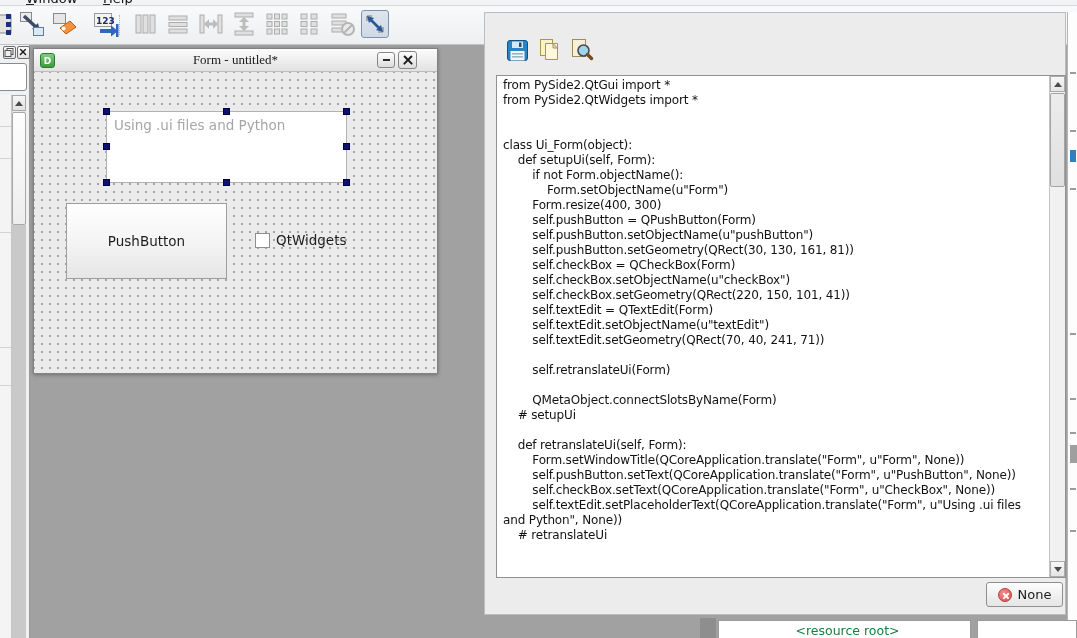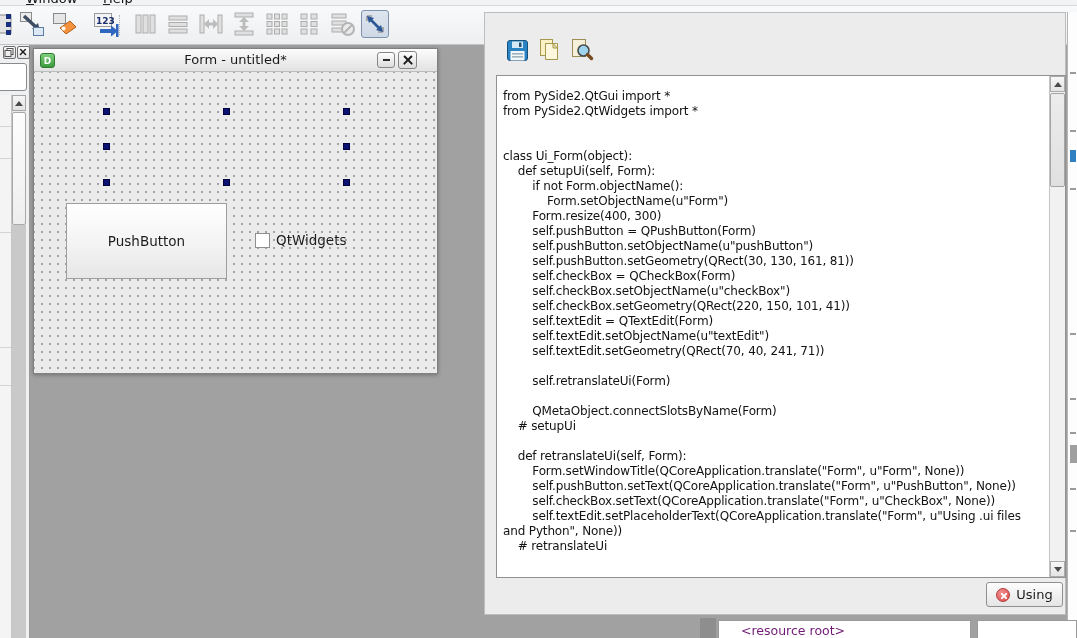--- a/index.html
+++ b/index.html
@@ -28,59 +28,59 @@
   .wb-up { position:absolute; left:0; top:0; width:14px; height:16px; background:linear-gradient(#f6f6f6,#e2e2e2); border:1px solid #a8a8a8; display:flex; align-items:center; justify-content:center; }
   .wb-thumb { position:absolute; left:0; top:17px; width:14px; height:113px; background:linear-gradient(#fdfdfd,#eee); border:1px solid #a8a8a8; border-radius:2px; }
   .wb-track-low { position:absolute; left:0; top:130px; width:14px; bottom:0; background:#c9c9c9; }
   .tri-up { width:0; height:0; border-left:4px solid transparent; border-right:4px solid transparent; border-bottom:5px solid #4a4a4a; }
   .tri-down { width:0; height:0; border-left:4px solid transparent; border-right:4px solid transparent; border-top:5px solid #4a4a4a; }
 
   
   .form-window { position:absolute; left:33px; top:48px; width:405px; height:326px; border:1px solid #818181; background:#ebebeb; box-shadow:0 1px 4px rgba(0,0,0,.3); }
   .fw-titlebar { position:absolute; left:0; top:0; width:100%; height:23px; background:linear-gradient(#fcfcfc,#e2e2e2); border-bottom:1px solid #bdbdbd; }
   .fw-appicon { position:absolute; left:6px; top:4px; width:15px; height:15px; border-radius:3px; background:linear-gradient(#7ed07e,#3c9a3c); border:1px solid #2c7a2c; color:#fff; font-size:9px; font-weight:bold; display:flex; align-items:center; justify-content:center; }
-  .fw-title { position:absolute; left:0; top:3px; width:100%; text-align:center; font-size:13px; color:#191919; }
+  .fw-title { position:absolute; left:0; top:3px; width:100%; text-align:center; font-size:13px; color:#191919;font-family:Liberation Serif, serif; }
   .fw-btn { position:absolute; border:1px solid #868686; border-radius:3px; background:linear-gradient(#fefefe,#dcdcdc); display:flex; align-items:center; justify-content:center; }
   .min-bar { width:7px; height:2px; background:#2b2b2b; }
   .x-icon { position:relative; width:10px; height:10px; }
   .x-icon i { position:absolute; left:-1px; top:4px; width:12px; height:2.4px; background:#1c1c1c; border-radius:1px; }
   .x-icon i:first-child { transform:rotate(45deg); }
   .x-icon i:last-child  { transform:rotate(-45deg); }
   .form-canvas { position:absolute; left:0; top:23px; width:403px; height:301px; background-color:#ebebeb; background-image:radial-gradient(circle,#a4a4a4 0.9px,transparent 1.1px); background-size:8px 8px; background-position:4px 4px; }
   .qtextedit { position:absolute; left:72px; top:39px; width:241px; height:72px; background:#fff; border:1px solid #b2b2b2; }
   .placeholder { padding:5px 7px; font-size:13.5px; color:#a6a6a6; }
   .handle { position:absolute; width:7px; height:7px; background:#0b1272; border:1px solid #01013d; }
   .qpushbutton { position:absolute; left:32px; top:131px; width:161px; height:76px; background:linear-gradient(#ffffff,#f3f3f3 55%,#e6e6e6); border:1px solid #9e9e9e; display:flex; align-items:center; justify-content:center; font-size:13.5px; }
   .qcheckbox-box { position:absolute; left:221px; top:161px; width:15px; height:15px; background:#fff; border:1px solid #8f8f8f; }
   .qcheckbox-label { position:absolute; left:242px; top:160px; font-size:13.5px; }
 
   
   .dialog { position:absolute; left:484px; top:12px; width:582px; height:603px; background:#ececec; border:1px solid #bdbdbd; }
   .dlg-tbbtn { position:absolute; top:24px; width:26px; height:26px; display:flex; align-items:center; justify-content:center; }
   .code-area { position:absolute; left:11px; top:62px; width:570px; height:503px; background:#fff; border:1px solid #919191; overflow:hidden; }
-  .code-text { position:absolute; left:0; top:0; right:17px; bottom:0; padding:2px 2px 0 6px; font-family:"DejaVu Sans","Liberation Sans",sans-serif; font-size:12px; letter-spacing:-0.15px; line-height:15px; white-space:pre; color:#121212; overflow:hidden;margin-top:11px; }
+  .code-text { position:absolute; left:0; top:0; right:17px; bottom:0; padding:2px 2px 0 6px; font-family:"DejaVu Sans","Liberation Sans",sans-serif; font-size:12px; letter-spacing:-0.15px; line-height:15px; white-space:pre; color:#121212; overflow:hidden; }
   .code-scroll { position:absolute; right:0; top:0; width:16px; height:100%; background:#f1f1f1; border-left:1px solid #c4c4c4; }
   .cs-btn { position:absolute; left:0; width:15px; height:16px; background:linear-gradient(#f7f7f7,#e4e4e4); border:1px solid #ababab; display:flex; align-items:center; justify-content:center; }
   .cs-thumb { position:absolute; left:0; top:17px; width:15px; height:94px; background:linear-gradient(#ececec,#e0e0e0); border:1px solid #a5a5a5; border-radius:2px; }
   .close-btn { position:absolute; left:501px; top:569px; width:77px; height:25px; border:1px solid #8f8f8f; border-radius:3px; background:linear-gradient(#fdfdfd,#e5e5e5); display:flex; align-items:center; justify-content:center; gap:6px; font-size:13px; }
   .close-ico { width:14px; height:14px; border-radius:50%; background:radial-gradient(circle at 35% 30%,#ef8d8d,#dd4f4f); border:1px solid #b23b3b; position:relative; }
   .close-ico i { position:absolute; left:3px; top:6px; width:8px; height:1.8px; background:#fff; border-radius:1px; }
   .close-ico i:first-child { transform:rotate(45deg); }
   .close-ico i:last-child { transform:rotate(-45deg); }
 
   
   .right-sliver { position:absolute; left:1067px; top:12px; width:10px; height:626px; background:#fdfdfd; border-left:1px solid #b5b5b5; }
   .tick { position:absolute; left:2px; width:6px; height:2px; background:#9b9b9b; }
   .tick.blue { height:12px; background:#2f7fc1; }
   .tick.blob { height:18px; width:7px; background:#9f9f9f; }
 
   
   .splitter-block { position:absolute; left:700px; top:618px; width:16px; height:20px; background:#8e8e8e; }
   .res-box { position:absolute; top:620px; height:18px; background:#fff; border:1px solid #9a9a9a; border-bottom:none; }
-  .res-item { padding:2px 16px 0 22px; font-size:12.5px; color:#701a75; }
+  .res-item { padding:2px 16px 0 22px; font-size:12.5px; color:#15803d;text-align:center; }
 
   svg { display:block; }
 </style>
 </head>
 <body>
 
 <div id="screen">
 
   <div class="menubar">
     <span class="mitem" style="left:26px">Window</span>
@@ -243,20 +243,23 @@
         </div>
       <div class="fw-btn" style="right:20px; top:2px; width:19px; height:18px">
           <div class="x-icon">
             <i></i>
             <i></i>
           </div>
         </div>
     </div>
     <div class="form-canvas">
 
+      <div class="qtextedit">
+        <div class="placeholder">Using .ui files and Python</div>
+      </div>
       <div class="handle" style="left:69px;  top:36px"></div>
       <div class="handle" style="left:189px; top:36px"></div>
       <div class="handle" style="left:309px; top:36px"></div>
       <div class="handle" style="left:69px;  top:71px"></div>
       <div class="handle" style="left:309px; top:71px"></div>
       <div class="handle" style="left:69px;  top:107px"></div>
       <div class="handle" style="left:189px; top:107px"></div>
       <div class="handle" style="left:309px; top:107px"></div>
 
       <div class="qpushbutton">PushButton</div>
@@ -333,21 +336,21 @@
             <div class="tri-down"></div>
           </div>
       </div>
     </div>
 
     <div class="close-btn">
       <div class="close-ico">
           <i></i>
           <i></i>
         </div>
-      <span>Using</span>
+      <span>None</span>
     </div>
   </div>
 
   <div class="right-sliver">
     <div class="tick" style="top:60px"></div>
     <div class="tick" style="top:118px"></div>
     <div class="tick blue" style="top:138px"></div>
     <div class="tick" style="top:176px"></div>
     <div class="tick" style="top:321px"></div>
     <div class="tick" style="top:386px"></div>

